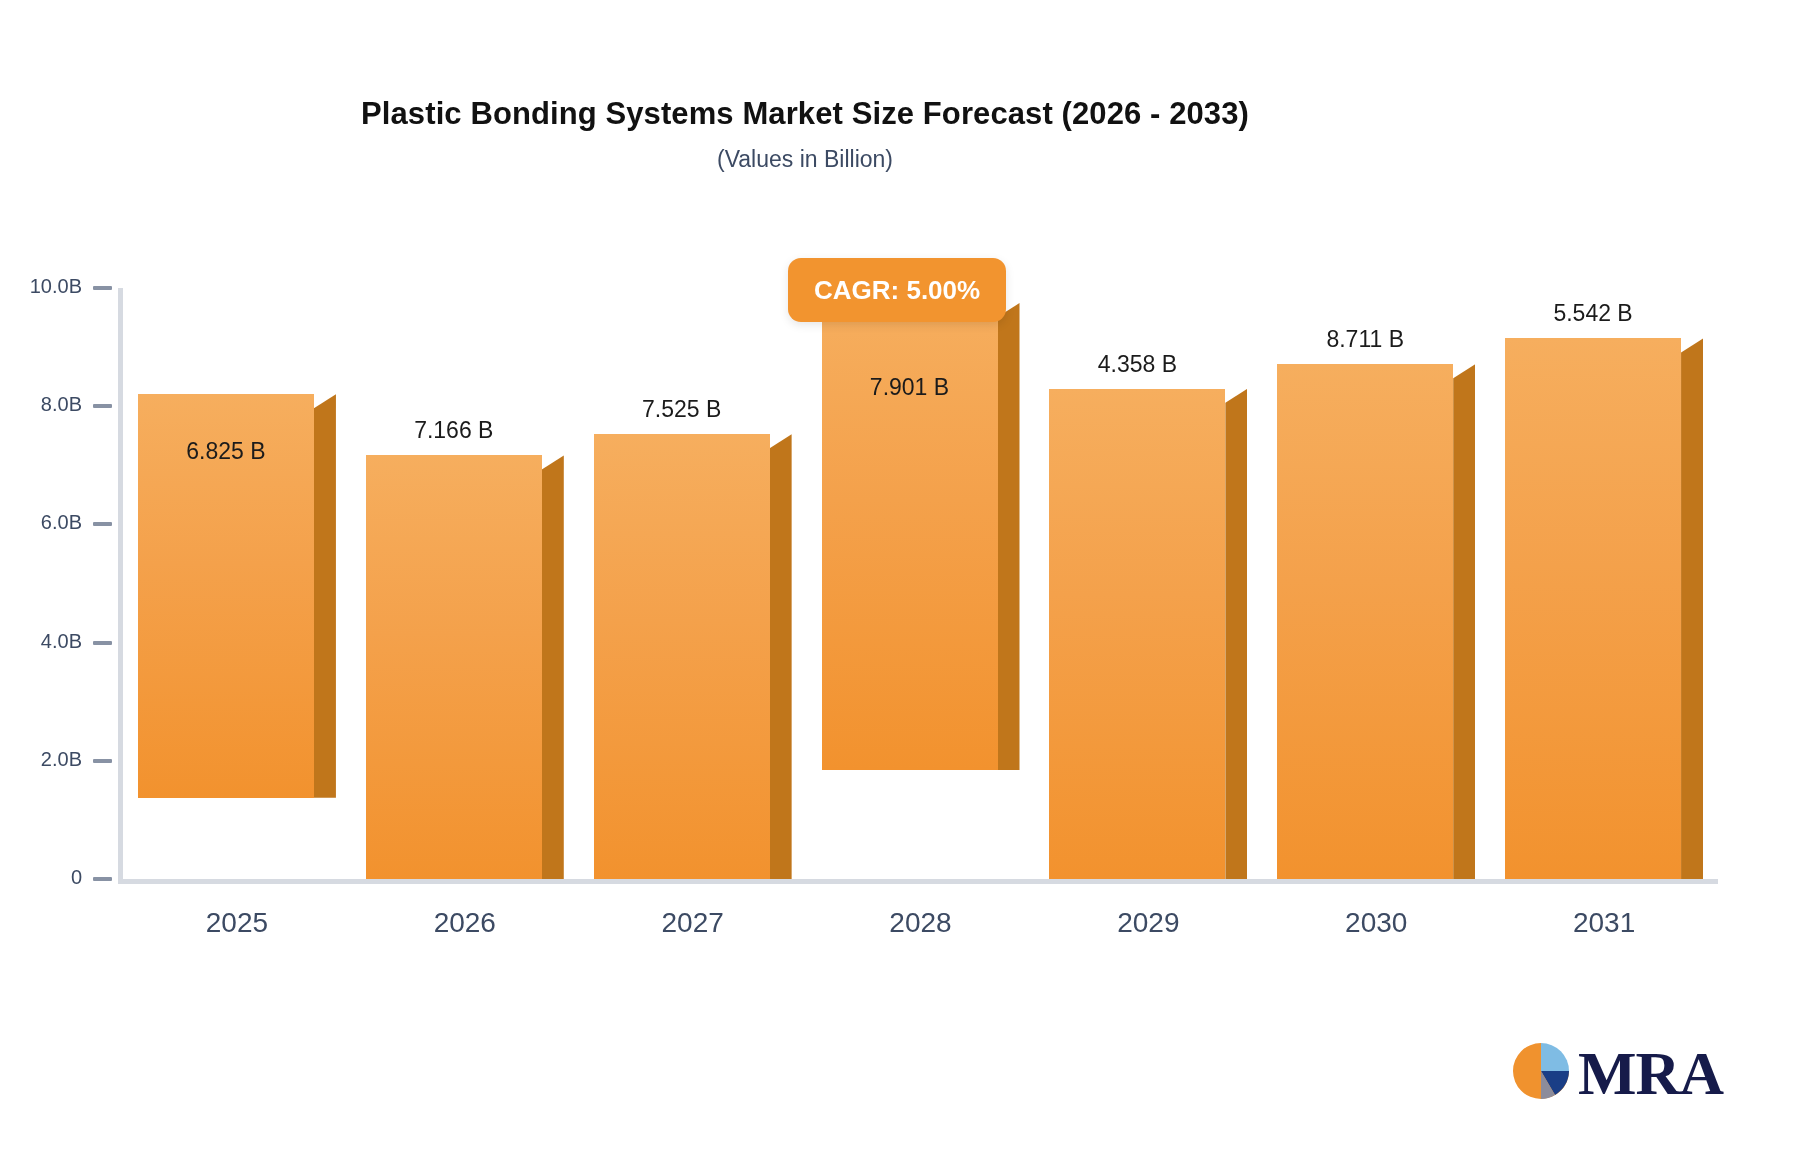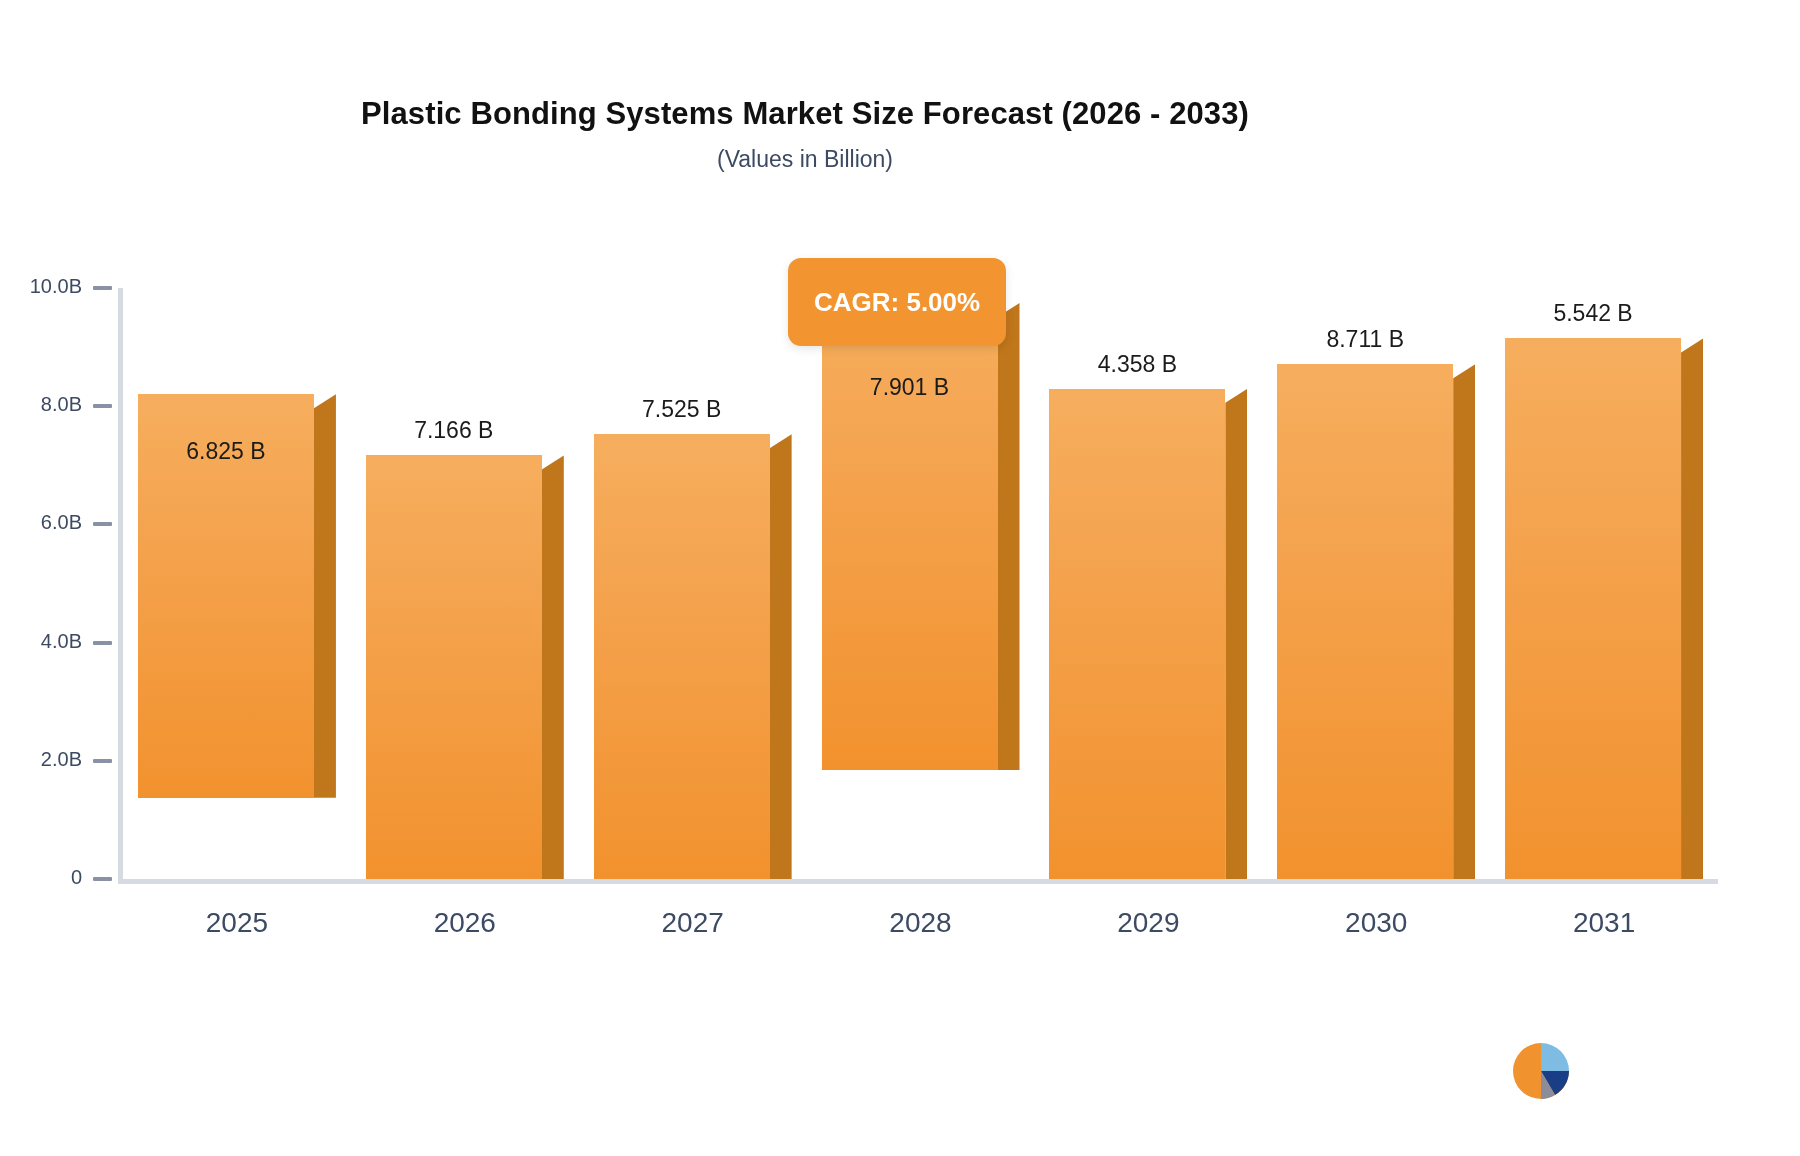--- a/index.html
+++ b/index.html
@@ -38,21 +38,21 @@
     font-weight: normal;
     color: #3c4a63;
   }
 
   
   #cagr-badge {
     position: absolute;
     left: 788px;
     top: 258px;
     height: 64px;
-    padding: 12px 26px;
+    padding: 0 26px;
     display: flex;
     align-items: center;
     justify-content: center;
     background: #F2942F;
     border-radius: 13px;
     color: #ffffff;
     font-size: 26px;
     font-weight: bold;
     box-shadow: 0 3px 10px rgba(0,0,0,0.10);
     z-index: 6;
@@ -251,13 +251,14 @@
 
 <div id="brand-logo">
   <span>
     <svg width="66" height="66" viewBox="0 0 66 66">
       <path d="M33 33 L33 5 A28 28 0 1 0 61 33 Z" fill="#F0922E"></path>
       <path d="M33 33 L61 33 A28 28 0 0 0 33 5 Z" fill="#7FBCE4"></path>
       <path d="M33 33 L61 33 A28 28 0 0 1 47 57 Z" fill="#1A3E86"></path>
       <path d="M33 33 L47 57 A28 28 0 0 1 33 61 Z" fill="#8C8C9B"></path>
     </svg>
   </span>
+  <span id="brand-logo-text">MRA</span>
 </div>
 
 </body></html>

